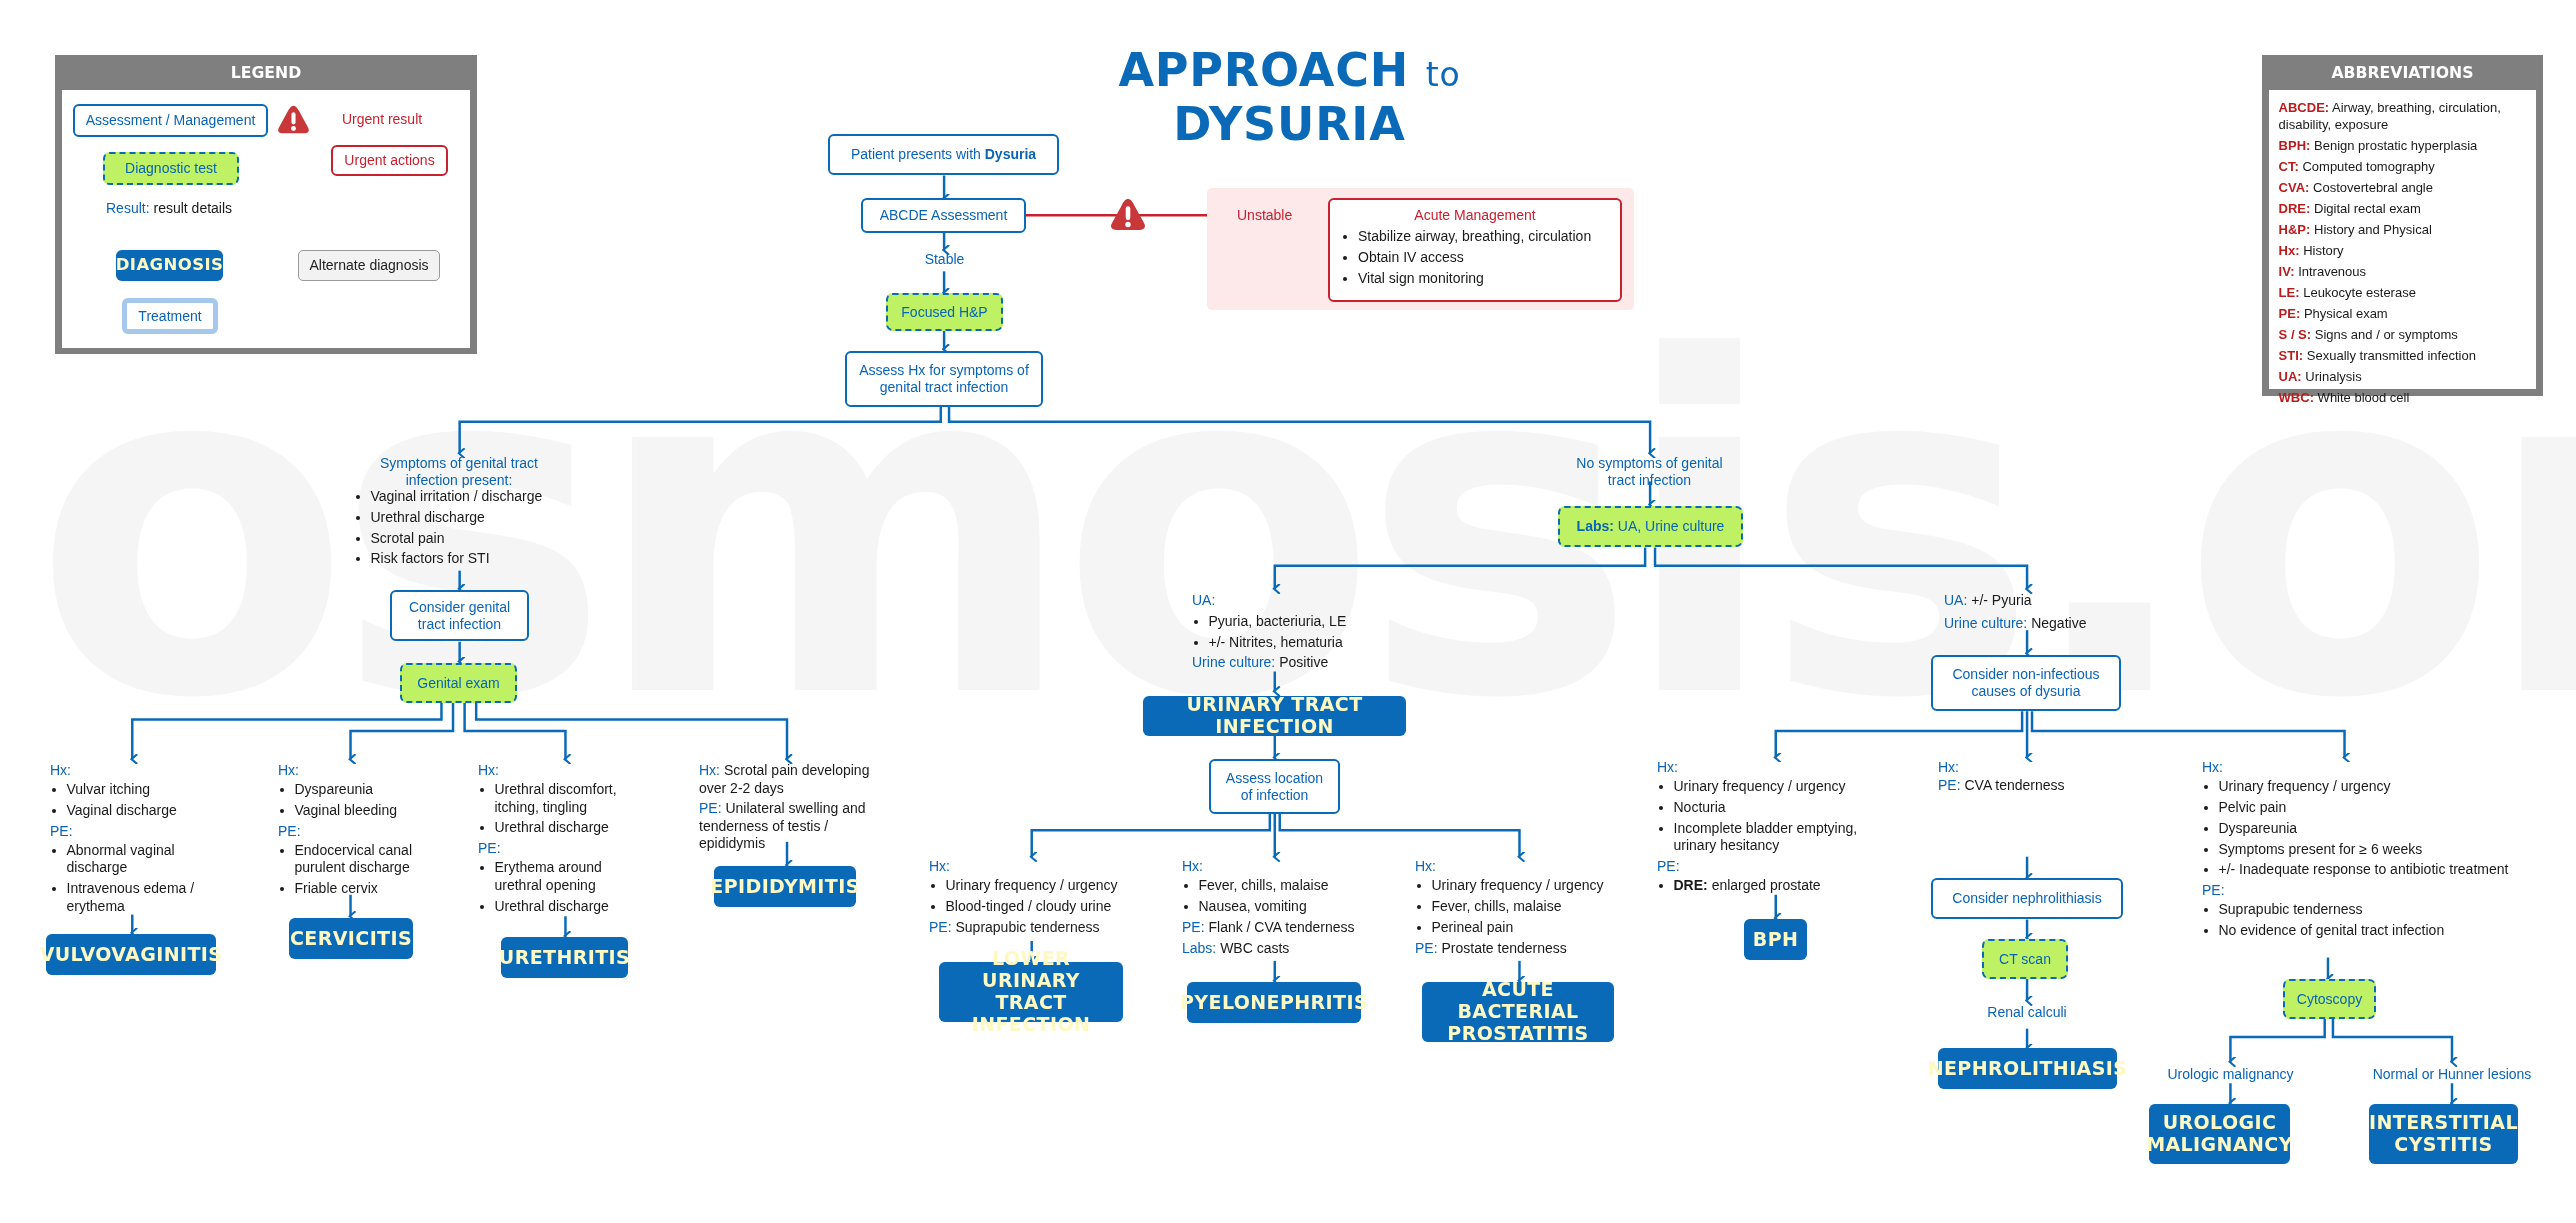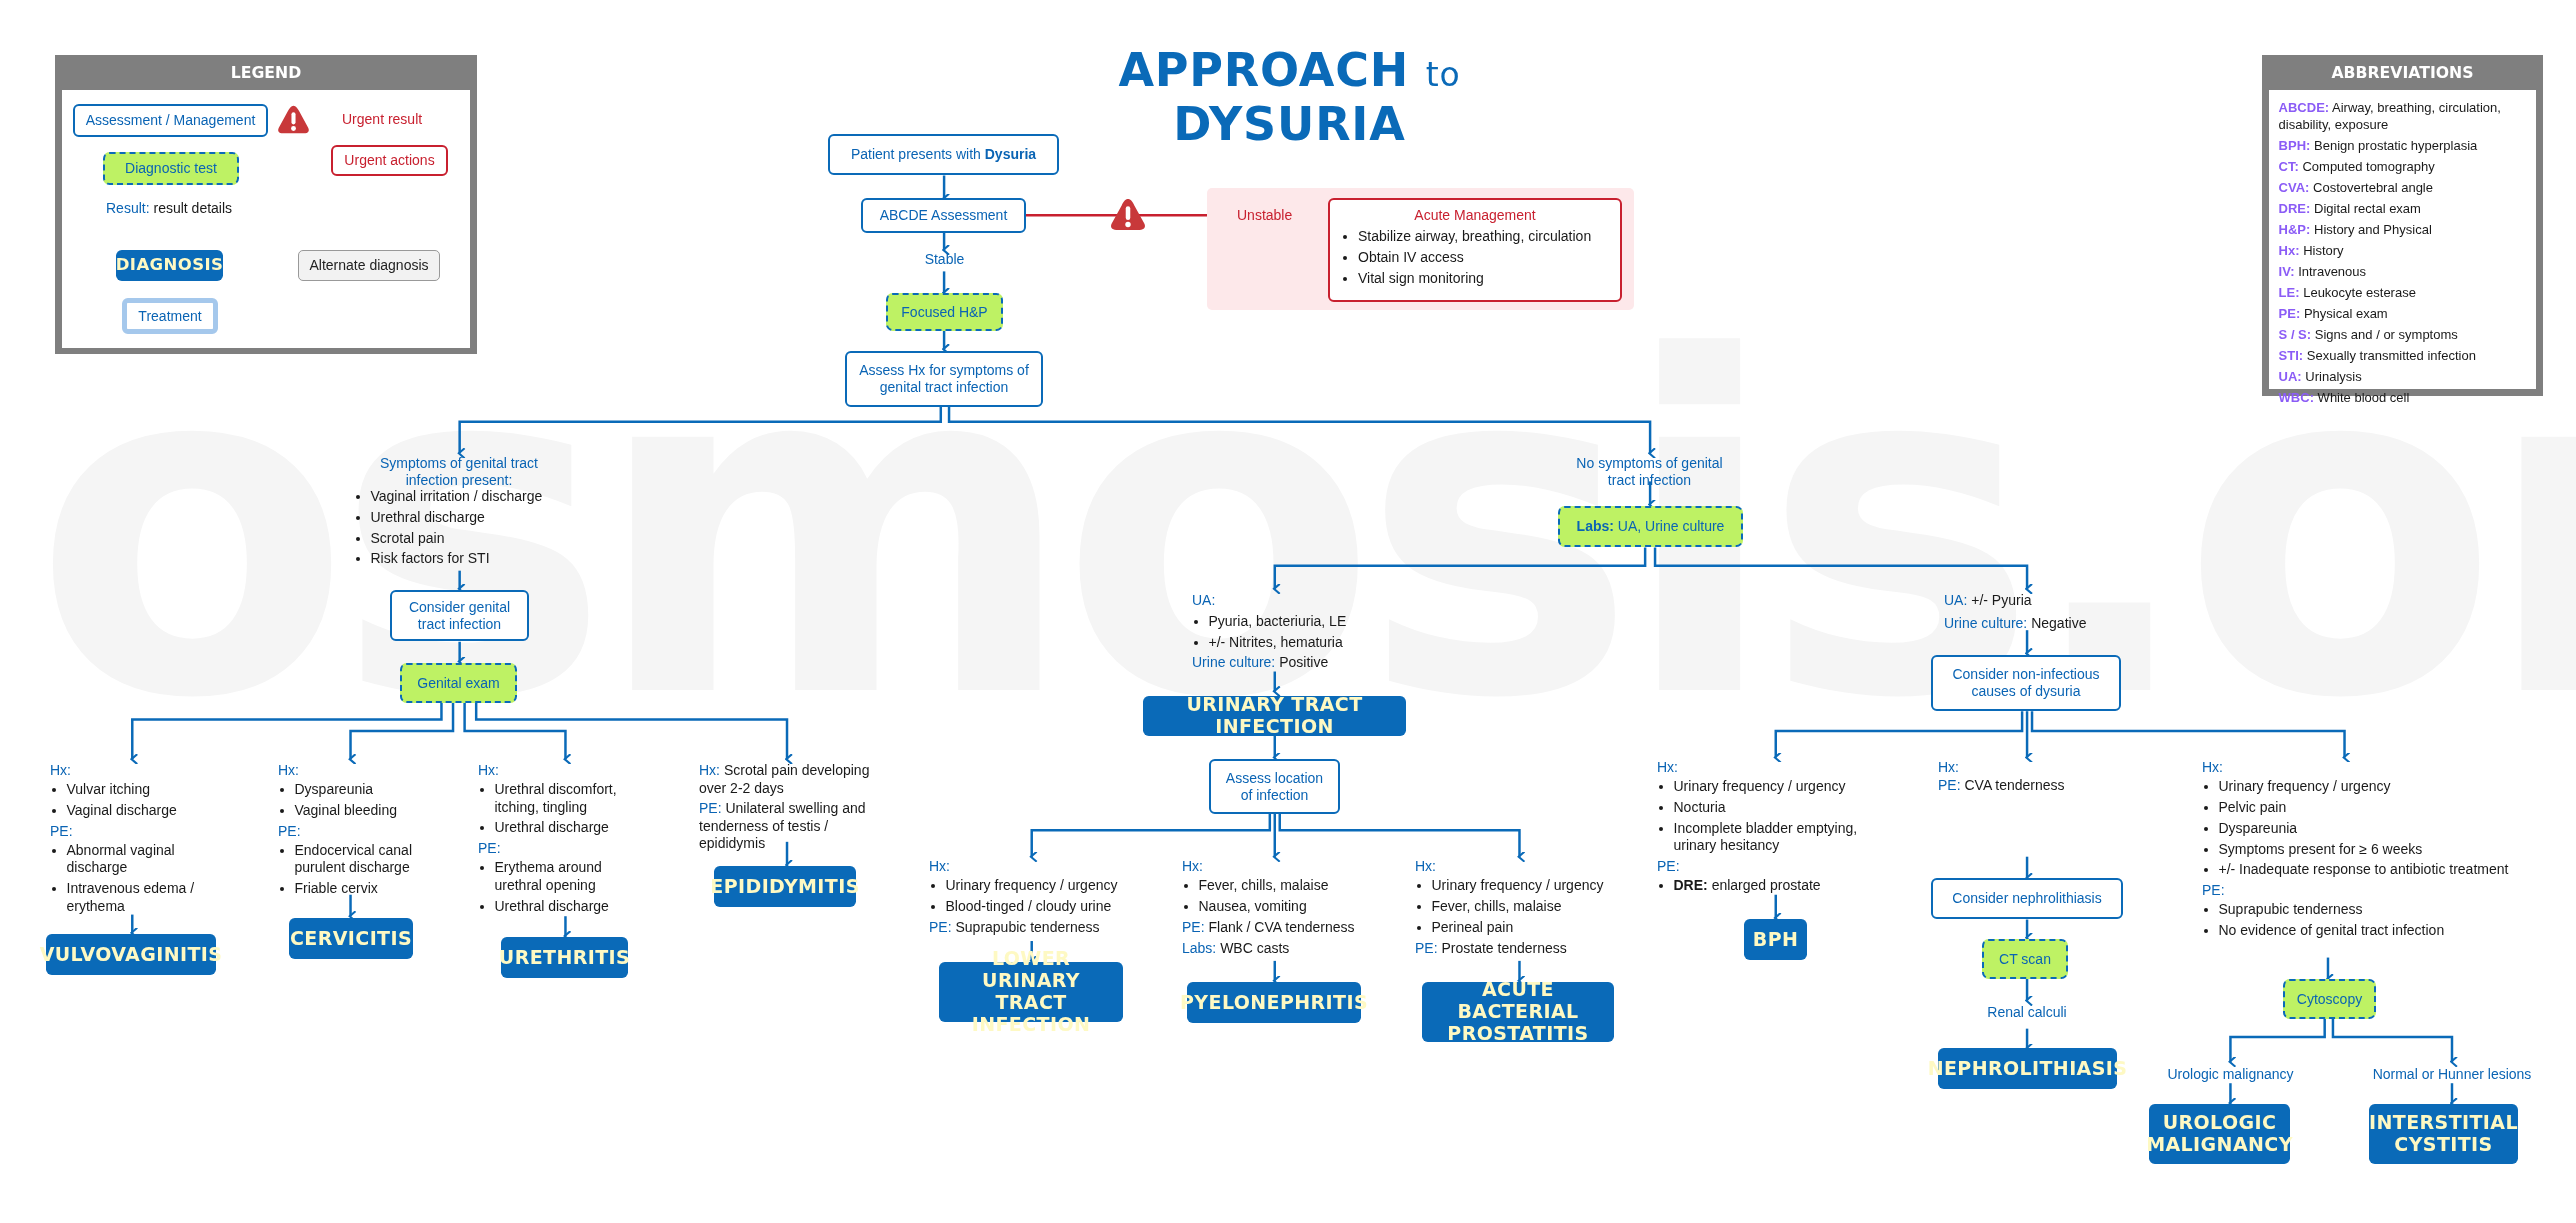--- a/index.html
+++ b/index.html
@@ -20,21 +20,21 @@
   .txt ul { margin:1.7px 0 3.3px 0; padding-left:16.5px; }
   .txt li { margin:0 0 3.3px 0; list-style:disc; }
   .title { position:absolute; z-index:2; left:1025px; top:43px; width:529px; text-align:center; font-family:"DejaVu Sans", sans-serif;
            font-weight:bold; font-size:46px; color:#0a6ab8; letter-spacing:0.8px; }
   .title .small { font-weight:normal; font-size:33px; }
   .panel { position:absolute; z-index:2; background:#7f7f7f; box-sizing:border-box; padding:0 6.6px 6.6px 6.6px; }
   .panel-head { color:#fff; text-align:center; font-family:"DejaVu Sans", sans-serif; font-weight:bold; font-size:15.7px; height:35px; line-height:35px; }
   .panel-body { background:#fff; position:relative; }
   .abbr { font-size:13px; line-height:1.3; padding:10px 10px 8.3px 10px; }
   .abbr div { margin-bottom:4.1px; }
-  .abbr b { color:#8b5cf6; }
+  .abbr b { color:#b91c1c; }
   .red-area { position:absolute; z-index:1; background:#fde8ea; border-radius:5px; }
   .redbox { position:absolute; z-index:2; background:#fff; border:2.5px solid #c8202f; border-radius:5.8px; box-sizing:border-box; color:#c8202f; }
   .warn { position:absolute; z-index:3; }
 </style>
 </head>
 <body>
 
 <div class="watermark">osmosis.org</div>
 
 <svg class="lines" width="2576" height="1224" viewBox="0 0 3116 1480">

